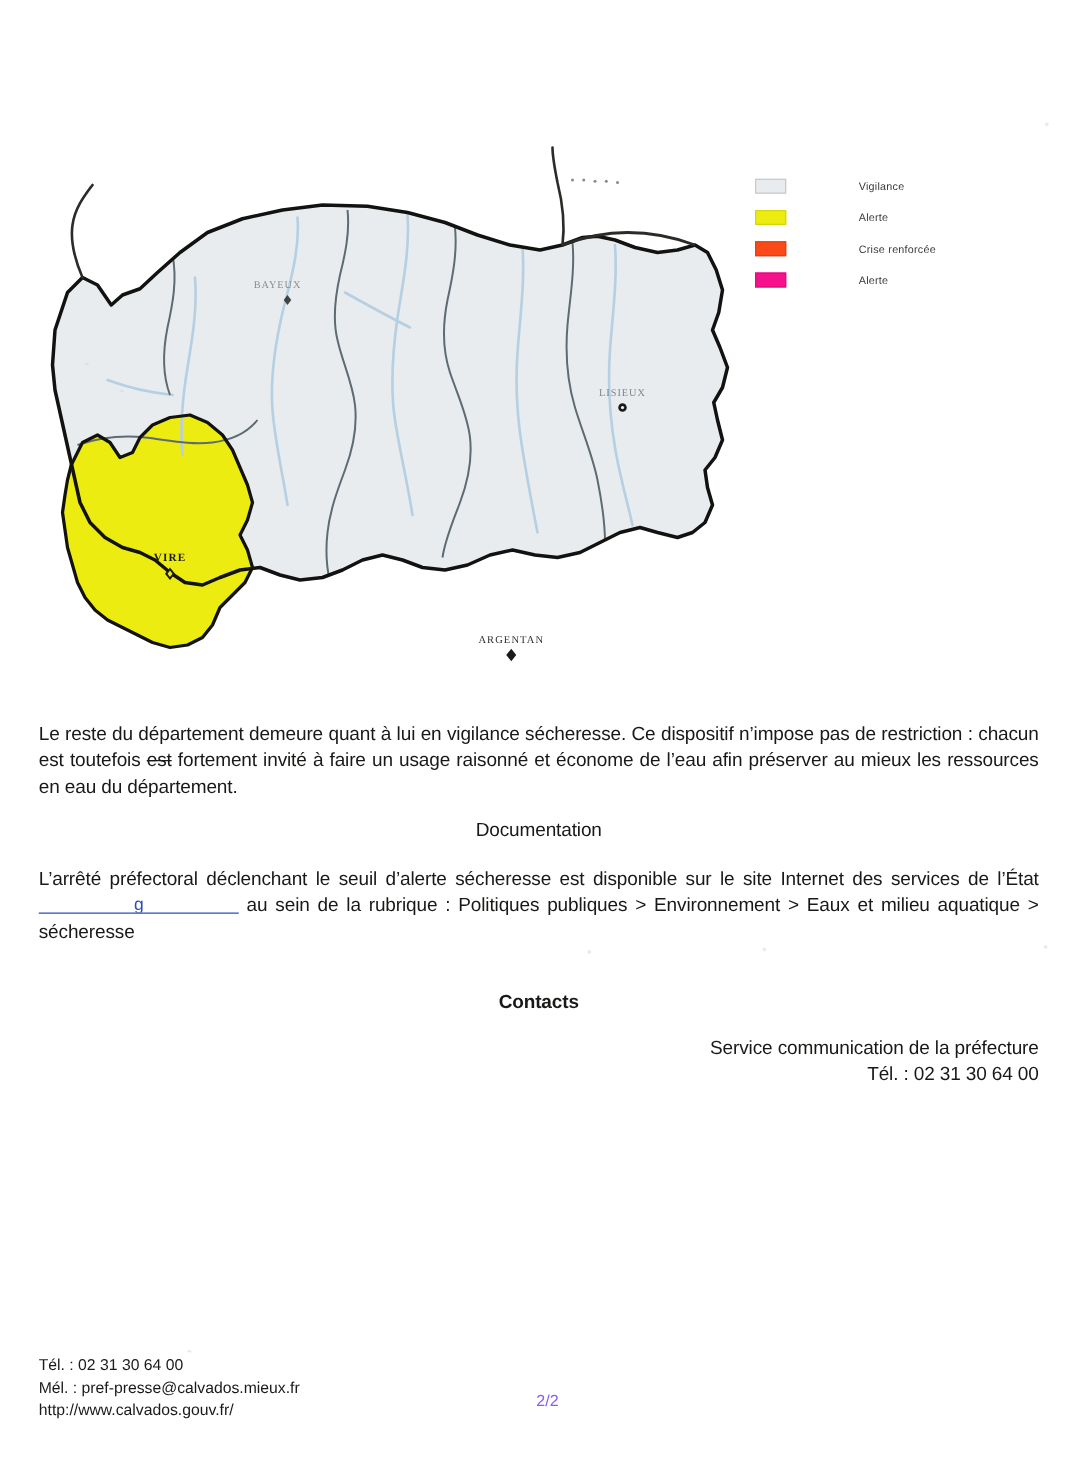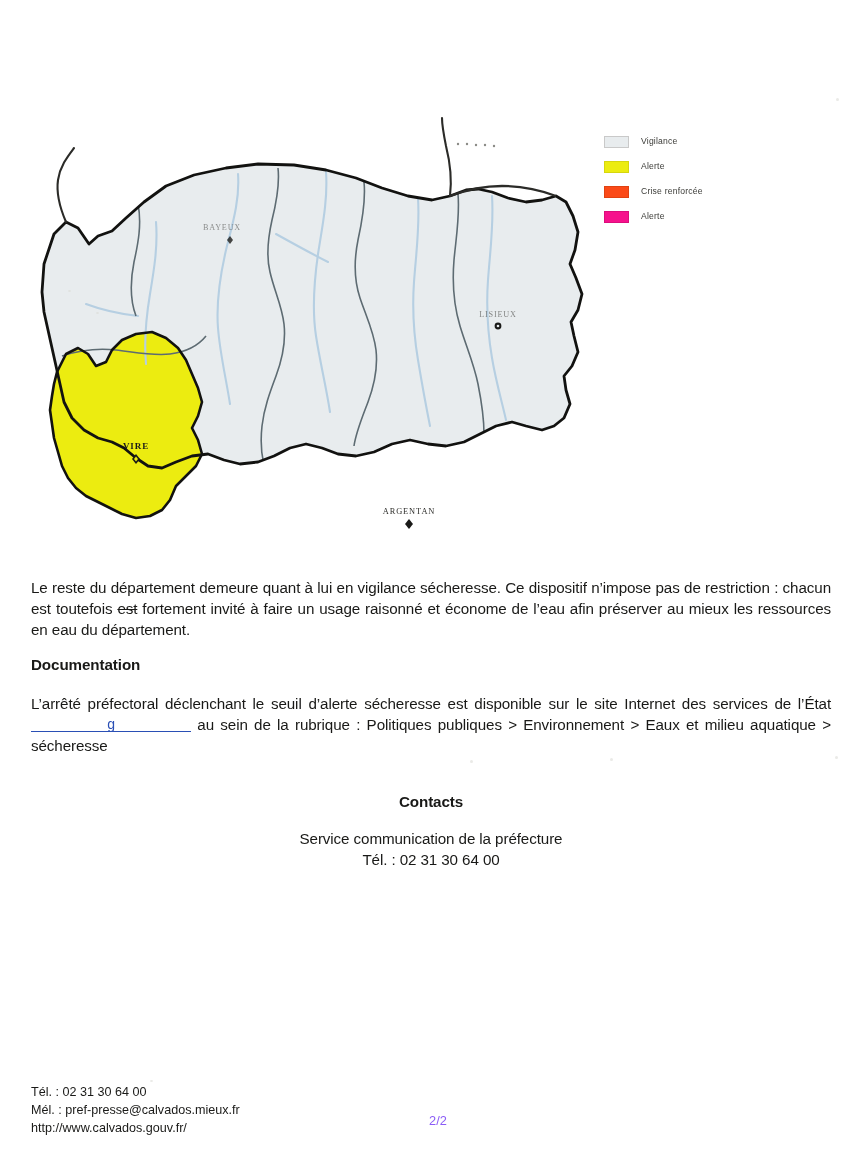--- a/index.html
+++ b/index.html
@@ -52,23 +52,24 @@
 
   
   #map-legend {
     position: absolute;
     left: 578px;
     top: 32px;
     width: 130px;
   }
   .legend-row {
     display: flex;
-    align-items: flex-start;
+    align-items: center;
     height: 25px;
     margin-bottom: 0px;
+    gap: 46px;
   }
   .legend-swatch {
     width: 25px;
     height: 12px;
     flex: 0 0 auto;
     margin-right: 12px;
     border: 1px solid #c9c9c9;
     box-sizing: border-box;
   }
   .legend-label {
@@ -82,42 +83,42 @@
   
   #body-paragraph {
     left: 31px;
     top: 578px;
     width: 800px;
   }
   #documentation-heading {
     left: 31px;
     top: 655px;
     width: 800px;
-    font-weight: bold;
+    font-weight: normal;
     font-size: 15.2px;
-    text-align: left;
+    text-align: center;
   }
   #documentation-paragraph {
     left: 31px;
     top: 694px;
     width: 800px;
   }
   #contacts-heading {
     left: 31px;
     top: 792px;
     width: 800px;
     font-weight: bold;
     font-size: 15.2px;
     text-align: center;
   }
   #contacts-body {
     left: 31px;
     top: 829px;
     width: 800px;
-    text-align: center;
+    text-align: right;
     line-height: 1.37;
   }
 
   
   .redacted-link {
     display: inline-block;
     position: relative;
     width: 160px;
     height: 15px;
     vertical-align: -2px;

